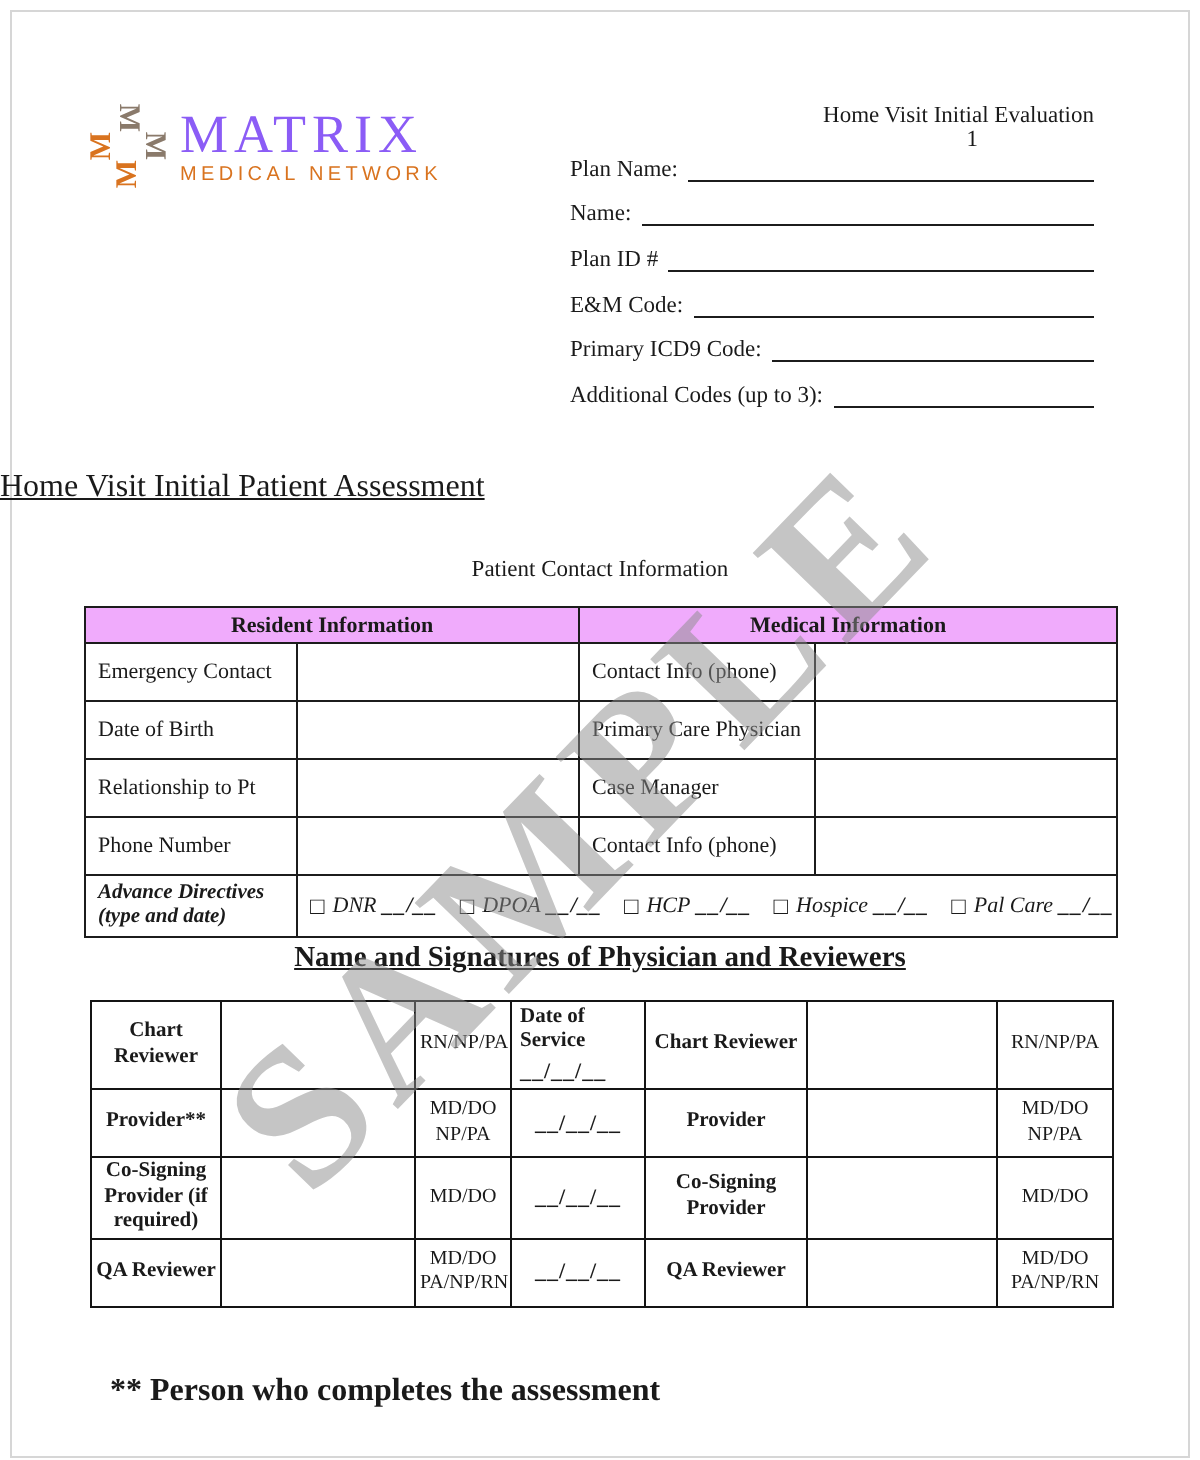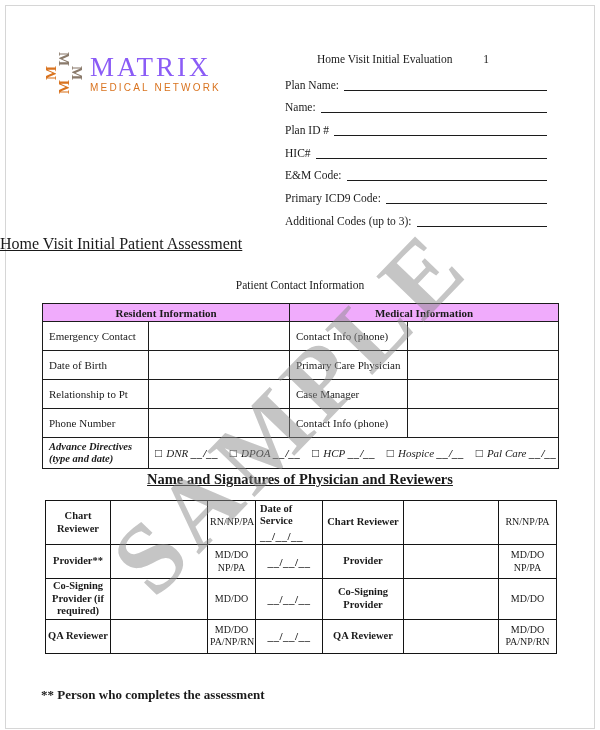--- a/index.html
+++ b/index.html
@@ -18,21 +18,21 @@
   .g-right{left:27px;top:15px;transform:rotate(90deg);color:#8a7a6b;}
   .g-bottom{left:14px;top:29px;transform:rotate(-90deg);color:#d9731f;}
   .logo-text{margin-left:4px;}
   .logo-brand{font-family:"Liberation Serif",serif;font-size:27px;line-height:27px;
               letter-spacing:3px;color:#8b5cf6;}
   .logo-tagline{font-family:"Liberation Sans",sans-serif;font-size:10px;line-height:12px;
                 letter-spacing:2.2px;color:#d9731f;margin-top:1px;}
 
   
   .header-right{position:absolute;left:285px;top:52px;width:262px;font-size:11.5px;}
-  .hr-title-row{display:flex;height:14px;align-items:center;}
+  .hr-title-row{display:flex;height:14px;align-items:flex-end;flex-direction:column;}
   .hr-title{margin-left:32px;}
   .hr-pagenum{margin-left:auto;margin-right:58px;}
   .hfields{margin-top:2px;}
   .hfield{display:flex;align-items:flex-end;height:22.7px;}
   .hfield .lbl{white-space:nowrap;padding-bottom:0px;}
   .hfield .line{flex:1;margin-left:5px;border-bottom:1.6px solid #1c1c1c;height:13px;}
 
   
   .main-title{position:absolute;left:0;top:235px;width:100%;text-align:left;
               font-size:16px;font-weight:normal;}
@@ -61,21 +61,21 @@
              table-layout:fixed;width:511px;font-size:10.5px;}
   .sig-table td{border:1.4px solid #141414;text-align:center;vertical-align:middle;
                 padding:1px 2px;overflow:hidden;}
   .sig-table .rlabel{font-weight:bold;line-height:1.2;}
   .sig-table .cred{font-size:10px;line-height:1.25;}
   .sig-table .datecell{font-weight:bold;font-size:11px;letter-spacing:0.5px;}
   .sig-table .dos{text-align:left;vertical-align:top;padding-left:4px;padding-top:2px;}
   .dos-label{font-weight:bold;font-size:10.5px;line-height:1.15;width:44px;}
   .dos-blank{font-weight:bold;font-size:11px;margin-top:3px;letter-spacing:0.5px;}
 
-  .footnote{position:absolute;left:41px;top:687px;font-size:13px;font-weight:bold;}
+  .footnote{position:absolute;left:55px;top:687px;font-size:16px;font-weight:bold;}
 
   
   .watermark{position:absolute;left:290px;top:412px;transform:translate(-50%,-50%) rotate(-46deg);
              font:bold 100px "Liberation Serif",serif;letter-spacing:7px;color:#8c8c8c;
              opacity:0.5;white-space:nowrap;z-index:6;pointer-events:none;}
 </style>
 </head>
 <body>
 
 <div class="canvas">
@@ -103,24 +103,20 @@
       <div class="hfield">
         <span class="lbl">Plan Name:</span>
         <span class="line"></span>
       </div>
       <div class="hfield">
         <span class="lbl">Name:</span>
         <span class="line"></span>
       </div>
       <div class="hfield">
         <span class="lbl">Plan ID #</span>
-        <span class="line"></span>
-      </div>
-      <div class="hfield">
-        <span class="lbl">HIC#</span>
         <span class="line"></span>
       </div>
       <div class="hfield">
         <span class="lbl">E&amp;M Code:</span>
         <span class="line"></span>
       </div>
       <div class="hfield">
         <span class="lbl">Primary ICD9 Code:</span>
         <span class="line"></span>
       </div>

